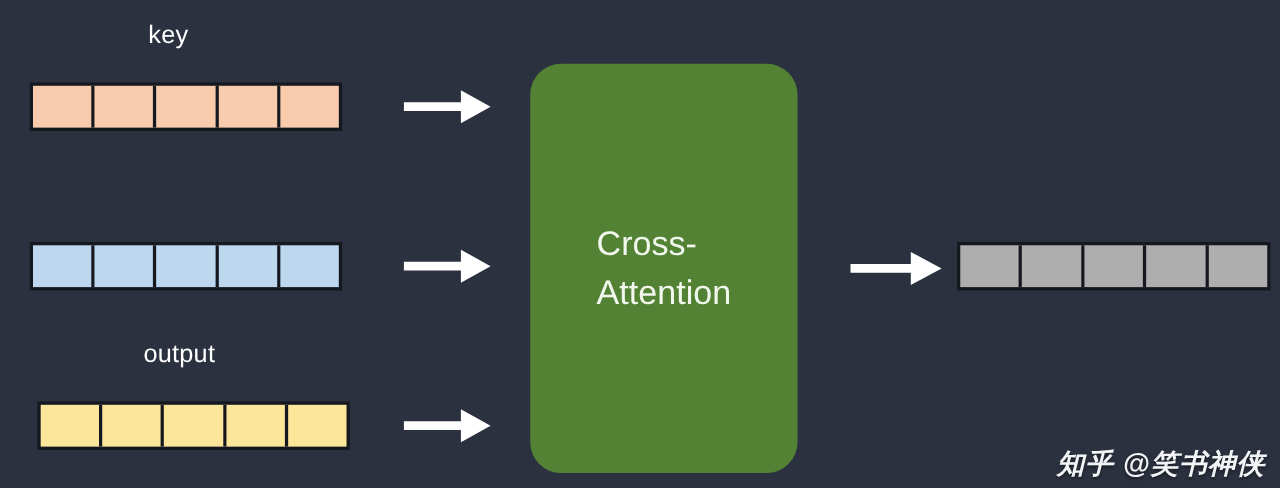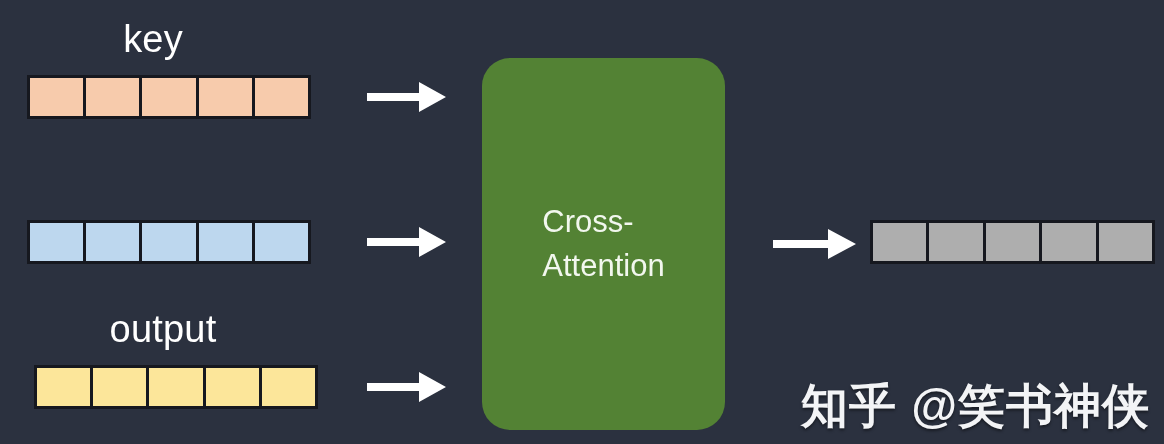--- a/index.html
+++ b/index.html
@@ -16,21 +16,21 @@
     position: relative;
     width: 1164px;
     height: 444px;
     background: #2b313f;
   }
 
   
   .label {
     position: absolute;
     color: #ffffff;
-    font-size: 38px;
+    font-size: 23px;
     font-weight: 400;
     letter-spacing: 0.2px;
     white-space: nowrap;
     text-align: center;
     transform: translateX(-50%);
   }
 
   
   .strip {
     position: absolute;
@@ -71,25 +71,26 @@
     text-align: left;
     white-space: pre-line;
   }
 
   
   .watermark {
     position: absolute;
     right: 14px;
     bottom: 6px;
     color: #f3f4f6;
-    font-size: 47px;
+    font-size: 25px;
     font-weight: 600;
     letter-spacing: 1px;
     white-space: nowrap;
     text-shadow: 0 2px 3px rgba(0,0,0,0.45);
+    font-style: italic;
   }
 </style>
 </head>
 <body>
 
 <div id="canvas">
 
   <div class="label" style="left:153px; top:18px;">key</div>
 
   <div class="strip" style="left:27px; top:75px; width:284px; height:44px;">

